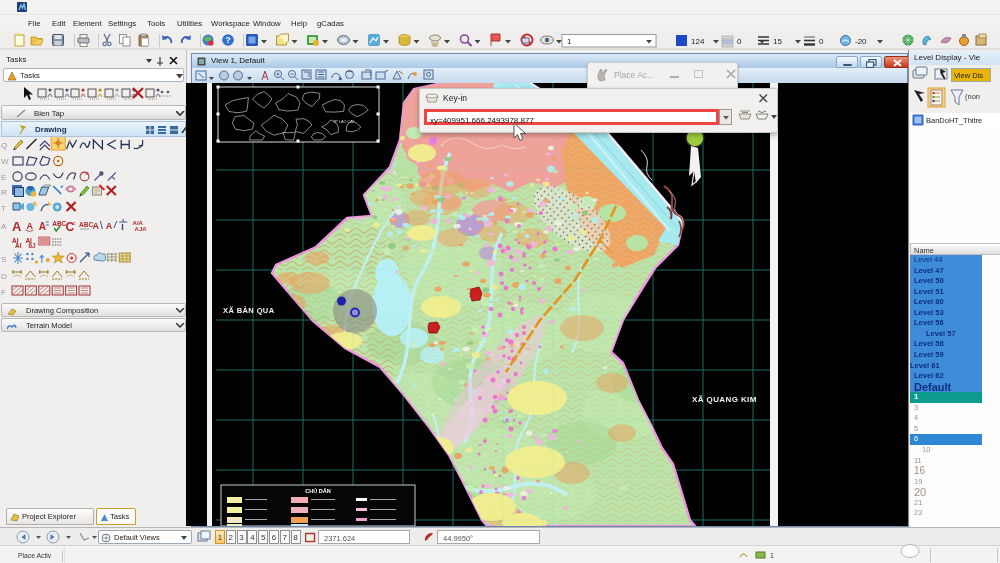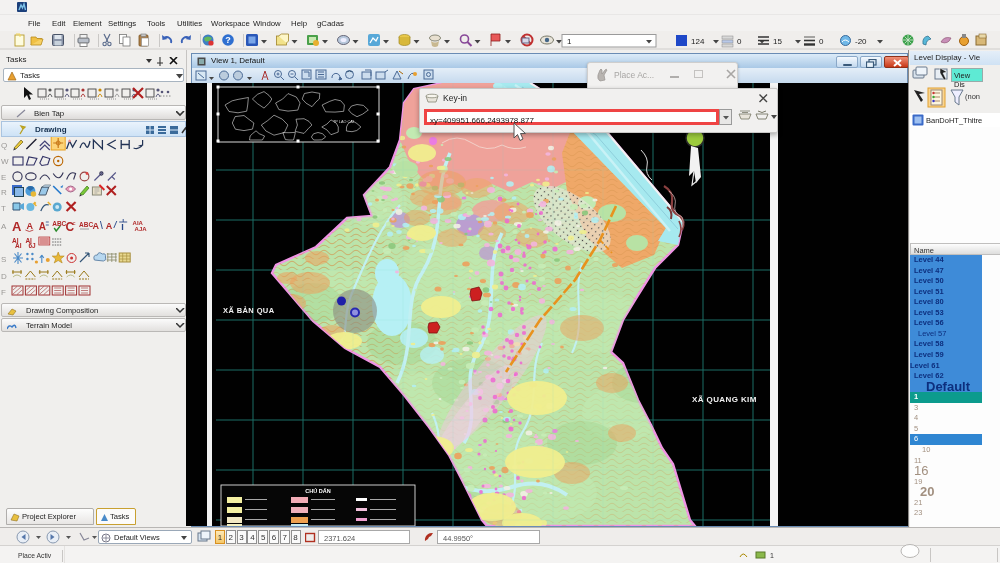--- a/index.html
+++ b/index.html
@@ -1431,21 +1431,21 @@
     <svg class="ab" style="left:2px;top:16px" width="90" height="20">
  <g fill="#d8e2ec" stroke="#68798c">
         <rect x="2" y="4" width="11" height="8" rx="1"></rect>
         <rect x="5" y="1" width="11" height="8" rx="1" fill="#eef4fa"></rect>
       </g>
  <g transform="translate(24,1)">
         <rect x="0" y="2" width="12" height="10" fill="#e8eef4" stroke="#68798c"></rect>
         <path d="M5 6 L9 13 L11 12 L8 6 L12 5 L5 1Z" fill="#222" stroke="#fff" stroke-width="0.5"></path>
       </g>
 </svg>
-    <div class="ab" style="left:42px;top:18px;width:32px;height:14px;background:#5eead4;border:1px solid #9aa">
+    <div class="ab" style="left:42px;top:18px;width:40px;height:14px;background:#eab308;border:1px solid #9aa">
       <span class="ab" style="left:2px;top:2px;font-size:7.5px;color:#222">View Dis</span>
     </div>
     <svg class="ab" style="left:2px;top:36px" width="90" height="26">
  <path d="M3 4 L10 16 L12 14 L8 8 L14 7 Z" fill="#222"></path>
  <rect x="17" y="2" width="17" height="19" fill="#fad590" stroke="#e0a030"></rect>
  <g transform="translate(20,4)">
         <rect x="0" y="0" width="11" height="15" fill="#fdf6e0" stroke="#987"></rect>
         <path d="M2 3 h7 M2 7 h7 M2 11 h7" stroke="#a86" stroke-width="1"></path>
         <circle cx="2.5" cy="3" r="1.2" fill="#c33"></circle>
         <circle cx="2.5" cy="7" r="1.2" fill="#3a3"></circle>
@@ -1461,43 +1461,43 @@
       </svg>
  <span class="ab" style="left:16px;top:2.5px;font-size:7.5px;color:#222">BanDoHT_Thitre</span>
 </div>
     <div class="ab" style="left:1px;top:77px;width:91px;height:116px;background:#fdfdfd"></div>
     <div class="ab" style="left:1px;top:193px;width:91px;height:12px;background:linear-gradient(#fdfdfd,#dededd);border:1px solid #c0bfbe">
       <span class="ab" style="left:3px;top:1.5px;font-size:7.5px;color:#333">Name</span>
     </div>
     <div class="ab" style="left:1px;top:205px;width:91px;height:290px;background:#fdfdfd"></div>
     <div class="ab" style="left:1px;top:205px;width:91px;height:290px;background:#fdfdfd;overflow:hidden">
       <div class="ab" style="left:0;top:0;width:72px;height:137.2px;background:#3e8bd8"></div>
-      <div class="ab" style="left:0;top:0.0px;width:73px;height:11.05px;background:transparent;color:#0d2f7e;font-weight:bold;font-size:7.5px;padding-left:4px;line-height:10.55px">Level 44</div>
+      <div class="ab" style="left:0;top:0.0px;width:73px;height:11.05px;background:transparent;color:#0d2f7e;font-weight:normal;font-size:7.5px;padding-left:4px;line-height:10.55px">Level 44</div>
       <div class="ab" style="left:0;top:10.6px;width:72px;height:11.05px;background:transparent;color:#0d2f7e;font-weight:bold;font-size:7.5px;padding-left:4px;line-height:10.55px">Level 47</div>
       <div class="ab" style="left:0;top:21.1px;width:72px;height:11.05px;background:transparent;color:#0d2f7e;font-weight:bold;font-size:7.5px;padding-left:4px;line-height:10.55px">Level 50</div>
       <div class="ab" style="left:0;top:31.7px;width:72px;height:11.05px;background:transparent;color:#0d2f7e;font-weight:bold;font-size:7.5px;padding-left:4px;line-height:10.55px">Level 51</div>
       <div class="ab" style="left:0;top:42.2px;width:72px;height:11.05px;background:transparent;color:#0d2f7e;font-weight:bold;font-size:7.5px;padding-left:4px;line-height:10.55px">Level 80</div>
       <div class="ab" style="left:0;top:52.8px;width:72px;height:11.05px;background:transparent;color:#0d2f7e;font-weight:bold;font-size:7.5px;padding-left:4px;line-height:10.55px">Level 53</div>
       <div class="ab" style="left:0;top:63.3px;width:72px;height:11.05px;background:transparent;color:#0d2f7e;font-weight:bold;font-size:7.5px;padding-left:4px;line-height:10.55px">Level 56</div>
-      <div class="ab" style="left:0;top:73.8px;width:72px;height:11.05px;background:transparent;color:#0d2f7e;font-weight:normal;font-size:7.5px;padding-left:8px;line-height:10.55px">Level 57</div>
+      <div class="ab" style="left:0;top:73.8px;width:72px;height:11.05px;background:transparent;color:#0d2f7e;font-weight:bold;font-size:7.5px;padding-left:16px;line-height:10.55px">Level 57</div>
       <div class="ab" style="left:0;top:84.4px;width:72px;height:11.05px;background:transparent;color:#0d2f7e;font-weight:bold;font-size:7.5px;padding-left:4px;line-height:10.55px">Level 58</div>
       <div class="ab" style="left:0;top:94.9px;width:72px;height:11.05px;background:transparent;color:#0d2f7e;font-weight:bold;font-size:7.5px;padding-left:4px;line-height:10.55px">Level 59</div>
       <div class="ab" style="left:0;top:105.5px;width:72px;height:11.05px;background:transparent;color:#0d2f7e;font-weight:bold;font-size:7.5px;padding-left:0;line-height:10.55px">Level 61</div>
       <div class="ab" style="left:0;top:116.0px;width:72px;height:11.05px;background:transparent;color:#0d2f7e;font-weight:bold;font-size:7.5px;padding-left:4px;line-height:10.55px">Level 62</div>
-      <div class="ab" style="left:0;top:126.6px;width:61px;height:11.05px;background:transparent;color:#0d2f7e;font-weight:bold;font-size:13px;padding-left:16px;line-height:10.55px">Default</div>
+      <div class="ab" style="left:0;top:126.6px;width:61px;height:11.05px;background:transparent;color:#0d2f7e;font-weight:bold;font-size:11px;padding-left:4px;line-height:10.55px">Default</div>
       <div class="ab" style="left:0;top:137.1px;width:72px;height:11.05px;background:#0c9b8d;color:#ffffff;font-weight:bold;font-size:7.5px;padding-left:4px;line-height:10.55px">1</div>
       <div class="ab" style="left:0;top:147.7px;width:72px;height:11.05px;background:transparent;color:#a29080;font-weight:normal;font-size:7.5px;padding-left:4px;line-height:10.55px">3</div>
       <div class="ab" style="left:0;top:158.2px;width:72px;height:11.05px;background:transparent;color:#a29080;font-weight:normal;font-size:7.5px;padding-left:4px;line-height:10.55px">4</div>
       <div class="ab" style="left:0;top:168.8px;width:72px;height:11.05px;background:transparent;color:#a29080;font-weight:normal;font-size:7.5px;padding-left:4px;line-height:10.55px">5</div>
       <div class="ab" style="left:0;top:179.4px;width:72px;height:11.05px;background:#2f86d2;color:#ffffff;font-weight:normal;font-size:7.5px;padding-left:4px;line-height:10.55px">6</div>
       <div class="ab" style="left:0;top:189.9px;width:72px;height:11.05px;background:transparent;color:#a29080;font-weight:normal;font-size:7.5px;padding-left:12px;line-height:10.55px">10</div>
       <div class="ab" style="left:0;top:200.5px;width:72px;height:11.05px;background:transparent;color:#a29080;font-weight:normal;font-size:7.5px;padding-left:4px;line-height:10.55px">11</div>
-      <div class="ab" style="left:0;top:211.0px;width:72px;height:11.05px;background:transparent;color:#a29080;font-weight:normal;font-size:13px;padding-left:4px;line-height:10.55px">16</div>
+      <div class="ab" style="left:0;top:211.0px;width:72px;height:11.05px;background:transparent;color:#a29080;font-weight:normal;font-size:10px;padding-left:4px;line-height:10.55px">16</div>
       <div class="ab" style="left:0;top:221.6px;width:72px;height:11.05px;background:transparent;color:#a29080;font-weight:normal;font-size:7.5px;padding-left:4px;line-height:10.55px">19</div>
-      <div class="ab" style="left:0;top:232.1px;width:72px;height:11.05px;background:transparent;color:#a29080;font-weight:bold;font-size:13px;padding-left:10px;line-height:10.55px">20</div>
+      <div class="ab" style="left:0;top:232.1px;width:72px;height:11.05px;background:transparent;color:#a29080;font-weight:normal;font-size:11px;padding-left:4px;line-height:10.55px">20</div>
       <div class="ab" style="left:0;top:242.7px;width:72px;height:11.05px;background:transparent;color:#a29080;font-weight:normal;font-size:7.5px;padding-left:4px;line-height:10.55px">21</div>
       <div class="ab" style="left:0;top:253.2px;width:72px;height:11.05px;background:transparent;color:#a29080;font-weight:normal;font-size:7.5px;padding-left:4px;line-height:10.55px">23</div>
     </div>
   </div>
 <div class="ab" style="left:0;top:527px;width:1000px;height:18px;background:#efedeb;border-top:1px solid #b8b6b4">
  <svg class="ab" style="left:16px;top:2px" width="180" height="14">
   <circle cx="7" cy="7" r="6" fill="#e8eef6" stroke="#8899b0"></circle>
       <path d="M9.5 4 L5.5 7 L9.5 10Z" fill="#5577aa"></path>
   <path d="M20 6 l5 0 -2.5 3Z" fill="#555"></path>
   <circle cx="37" cy="7" r="6" fill="#e8eef6" stroke="#8899b0"></circle>

